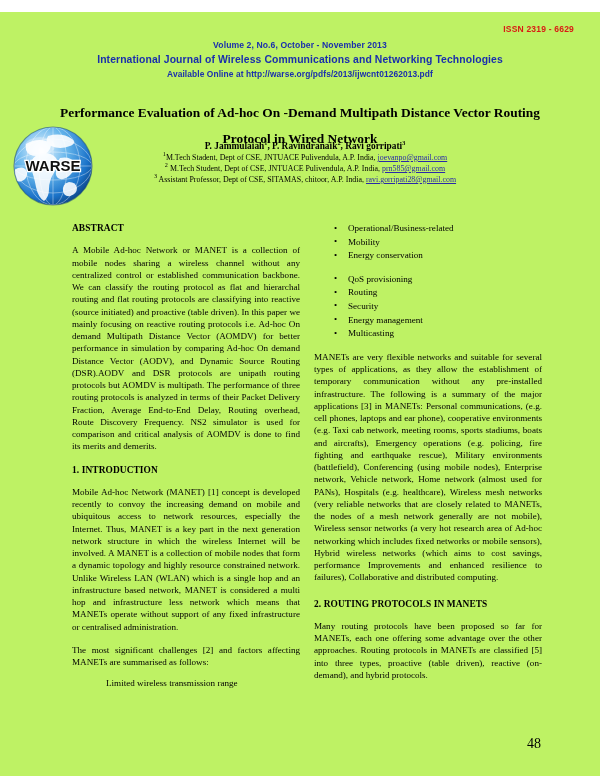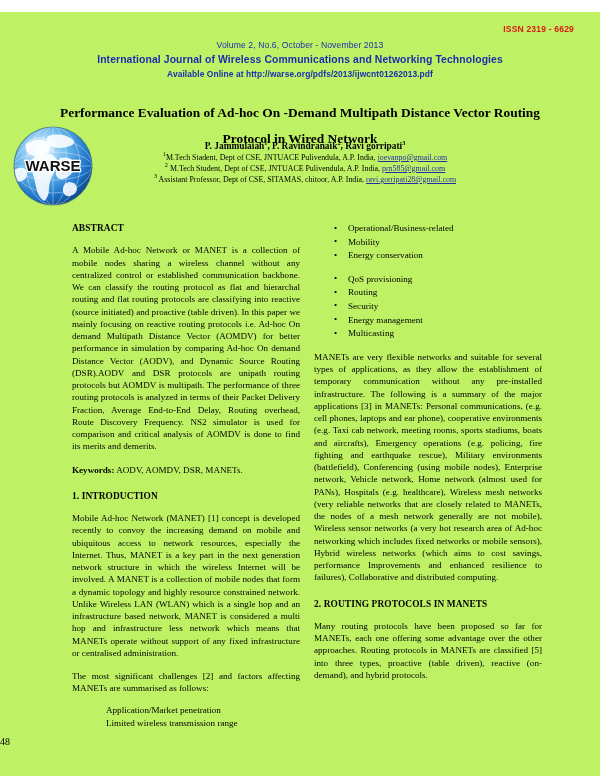--- a/index.html
+++ b/index.html
@@ -39,21 +39,21 @@
     color: #d91b14;
     font-family: "Liberation Sans", sans-serif;
     font-weight: bold;
     font-size: 8.5px;
     letter-spacing: .2px;
   }
   .volume-line {
     margin-top: 16px;
     color: #1a2fad;
     font-family: "Liberation Sans", sans-serif;
-    font-weight: normal;
+    font-weight: bold;
     font-size: 8.6px;
     letter-spacing: .1px;
   }
   .journal-line {
     margin-top: 4px;
     color: #1a2fad;
     font-family: "Liberation Sans", sans-serif;
     font-weight: bold;
     font-size: 10.4px;
     letter-spacing: .1px;
@@ -163,22 +163,22 @@
     font-size: 9px;
   }
   ul.bul.nb li:before { content: ""; }
 
   
   .pageno {
     position: absolute;
     left: 0;
     top: 724px;
     width: 541px;
-    text-align: left;
-    font-size: 10px;
+    text-align: right;
+    font-size: 14px;
   }
 </style>
 </head>
 <body>
 
 <div class="page">
 
   <div class="masthead">
     <div class="issn">ISSN 2319 - 6629</div>
     <div class="volume-line">Volume 2, No.6,  October - November 2013</div>
@@ -233,26 +233,24 @@
       <sup>2</sup> <span>M.Tech Student, Dept of CSE, JNTUACE Pulivendula, A.P. India,</span> <span class="email">prn585@gmail.com</span>
     </div>
     <div class="affil">
       <sup>3</sup> <span>Assistant Professor, Dept of CSE, SITAMAS, chitoor, A.P. India,</span> <span class="email">ravi.gorripati28@gmail.com</span>
     </div>
   </div>
 
   <div class="col col-left">
     <h2 class="sec">ABSTRACT</h2>
     <p class="body">A Mobile Ad-hoc Network or MANET is a collection of mobile nodes sharing a wireless channel without any centralized control or established communication backbone. We can classify the routing protocol as flat and hierarchal routing and flat routing protocols are classifying into reactive (source initiated) and proactive (table driven). In this paper we mainly focusing on reactive routing  protocols i.e. Ad-hoc On demand Multipath Distance Vector (AOMDV) for better performance in simulation by comparing Ad-hoc On demand Distance Vector (AODV), and Dynamic Source Routing (DSR).AODV and DSR protocols are unipath routing protocols but AOMDV is multipath. The performance of three routing protocols is analyzed in terms of their Packet Delivery Fraction, Average End-to-End Delay, Routing overhead, Route Discovery Frequency. NS2 simulator is used for comparison and critical analysis of AOMDV is done to find its merits and demerits.</p>
-    <p class="kw"><b>Keywords:</b><span> AODV, AOMDV, DSR, MANETs.</span></p>
     <h2 class="sec">1. INTRODUCTION</h2>
     <p class="body">Mobile Ad-hoc Network (MANET) [1] concept is developed recently to convoy the increasing demand on mobile and ubiquitous access to network resources, especially the Internet. Thus, MANET is a key part in the next generation network structure in which the wireless Internet will be involved. A MANET is a collection of mobile nodes that form a dynamic topology and highly resource constrained network. Unlike Wireless LAN (WLAN) which is a single hop and an infrastructure based network, MANET is considered a multi hop and infrastructure less network which means that MANETs operate without support of any fixed infrastructure or centralised administration.</p>
     <p class="body tight">The most significant challenges [2] and factors affecting MANETs are summarised as follows:</p>
     <ul class="bul nb">
-      <li>Application/Market penetration</li>
       <li>Limited wireless transmission range</li>
     </ul>
   </div>
 
   <div class="col col-right">
     <ul class="bul">
       <li>Operational/Business-related</li>
       <li>Mobility</li>
       <li>Energy conservation</li>
     </ul>

